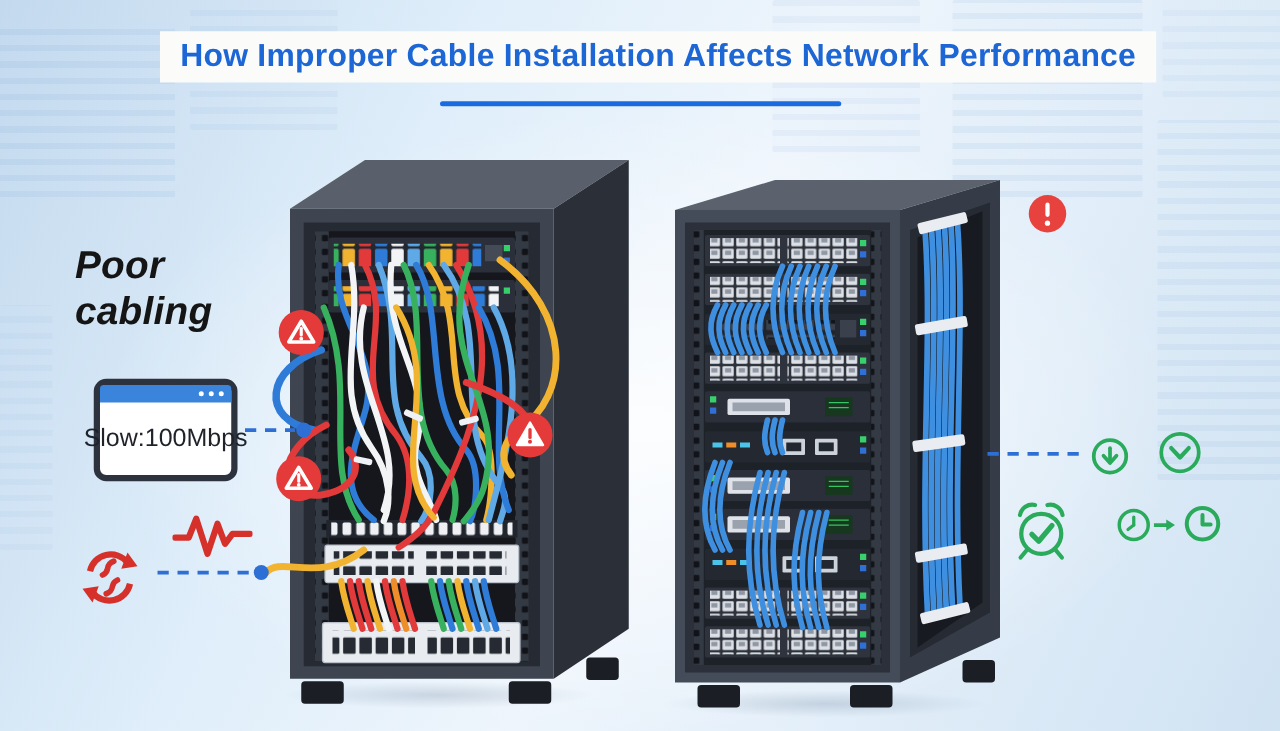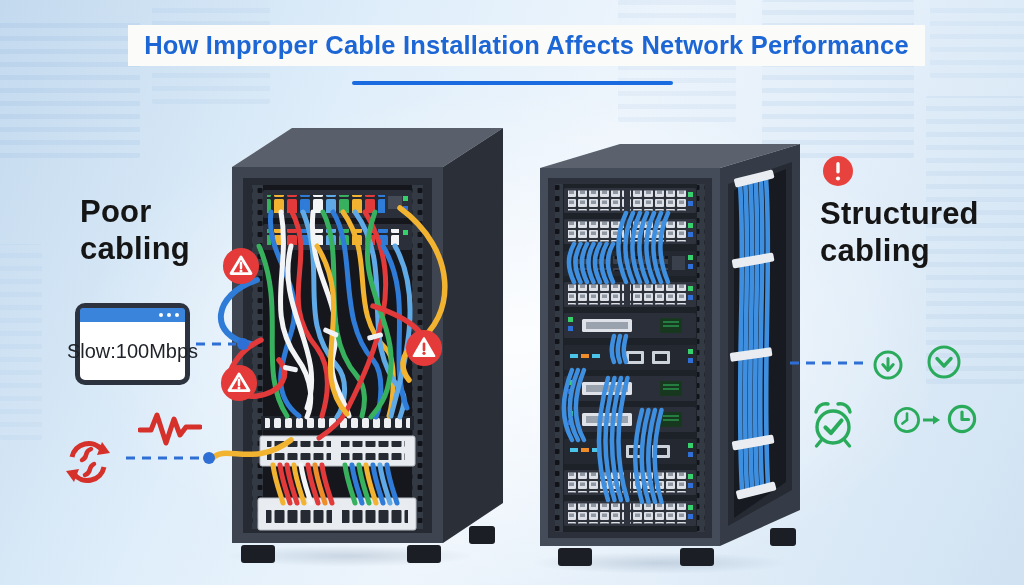--- a/index.html
+++ b/index.html
@@ -302,21 +302,21 @@
   </div>
 
   <svg class="abs" style="left:0;top:0;pointer-events:none;" width="1024" height="585" viewBox="0 0 1024 585">
     <line x1="196" y1="344" x2="236" y2="344" stroke="#2e6fd6" stroke-width="3" stroke-dasharray="9 7"></line>
     <circle cx="243" cy="344" r="6" fill="#2e6fd6"></circle>
     <line x1="126" y1="458" x2="200" y2="458" stroke="#2e6fd6" stroke-width="3" stroke-dasharray="9 7"></line>
     <circle cx="209" cy="458" r="6" fill="#2e6fd6"></circle>
     <line x1="790" y1="363" x2="866" y2="363" stroke="#2e6fd6" stroke-width="3" stroke-dasharray="9 7"></line>
   </svg>
 
-  <div class="abs big-label" style="left:80px;top:194px;width:150px;">Poor cabling</div>
+  <div class="abs big-label" style="left:60px;top:194px;width:150px;font-style:italic;">Poor cabling</div>
 
   <div class="abs speed-box">
     <div class="speed-titlebar">
       <span class="speed-dot"></span>
       <span class="speed-dot"></span>
       <span class="speed-dot"></span>
     </div>
     <div class="speed-body">
       <span class="speed-line">Slow:</span>
       <span class="speed-line">100Mbps</span>
@@ -365,21 +365,20 @@
       </svg>
   </div>
 
   <div class="abs" style="left:822px;top:155px;width:32px;height:32px;">
     <svg width="32" height="32" viewBox="0 0 32 32">
         <circle cx="16" cy="16" r="15" fill="#e8423e"></circle>
         <rect x="14.3" y="7" width="3.4" height="11.5" rx="1.7" fill="#fff"></rect>
         <circle cx="16" cy="23.5" r="2.1" fill="#fff"></circle>
       </svg>
   </div>
-  <div class="abs big-label" style="left:820px;top:196px;width:190px;">Structured cabling</div>
 
   <div class="abs" style="left:873px;top:350px;width:30px;height:30px;">
     <svg width="30" height="30" viewBox="0 0 30 30" fill="none" stroke="#2aab5b">
         <circle cx="15" cy="15" r="13" stroke-width="3"></circle>
         <line x1="15" y1="8.5" x2="15" y2="18.5" stroke-width="3" stroke-linecap="round"></line>
         <path d="M9.8,14.6 L15,20.4 L20.2,14.6" stroke-width="3" stroke-linecap="round" stroke-linejoin="round"></path>
       </svg>
   </div>
   <div class="abs" style="left:927px;top:345px;width:34px;height:34px;">
     <svg width="34" height="34" viewBox="0 0 34 34" fill="none" stroke="#2aab5b">

